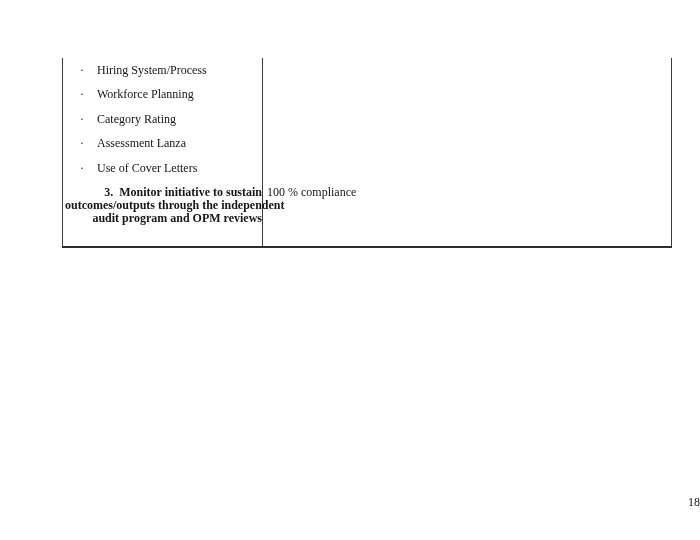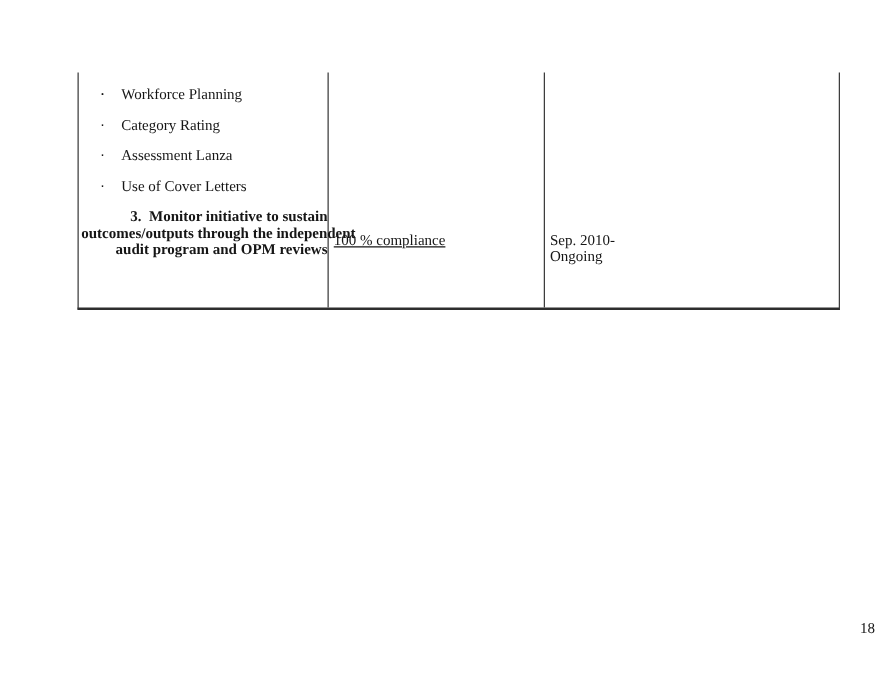--- a/index.html
+++ b/index.html
@@ -22,21 +22,21 @@
     width: 610px;
     height: 190px;
     border-left: 1px solid #3d3d3d;
     border-right: 1px solid #3d3d3d;
     border-bottom: 2px solid #2e2e2e;
     display: flex;
   }
   .col { border-right: 1px solid #3d3d3d; overflow: visible; }
   .col:last-child { border-right: none; }
   .col-activities  { width: 200px; }
-  .col-measure     { width: 173px; text-decoration: underline; }
+  .col-measure     { width: 173px; }
   .col-timeframe   { width: 58px; }
   .col-responsible { width: 70px; }
   .col-status      { flex: 1; }
 
   .bullet-list { list-style: none; margin-top: 6px; }
   .bullet-item {
     position: relative;
     padding-left: 34px;
     margin-bottom: 11.4px;
     white-space: nowrap;
@@ -71,20 +71,21 @@
 <body>
 
 <div class="page">
 
   <div class="doc-table">
 
     <div class="col col-activities">
       <ul class="bullet-list">
         <li class="bullet-item">
           <span class="bullet-dot">·</span>
+          <span>Hiring System/Process</span>
         </li>
         <li class="bullet-item">
           <span class="bullet-dot">·</span>
           <span>Workforce Planning</span>
         </li>
         <li class="bullet-item">
           <span class="bullet-dot">·</span>
           <span>Category Rating</span>
         </li>
         <li class="bullet-item">
@@ -98,24 +99,20 @@
       </ul>
       <div class="activity-text">3.  Monitor initiative to sustain
 outcomes/outputs through the independent
 audit program and OPM reviews</div>
     </div>
 
     <div class="col col-measure">
       <div class="cell-text">100 % compliance</div>
     </div>
 
-    <div class="col col-timeframe">
-      <div class="cell-text">Sep. 2010-
-Ongoing</div>
-    </div>
 
 
 
   </div>
 
   <div class="page-number">18</div>
 
 </div>
 
 </body></html>

